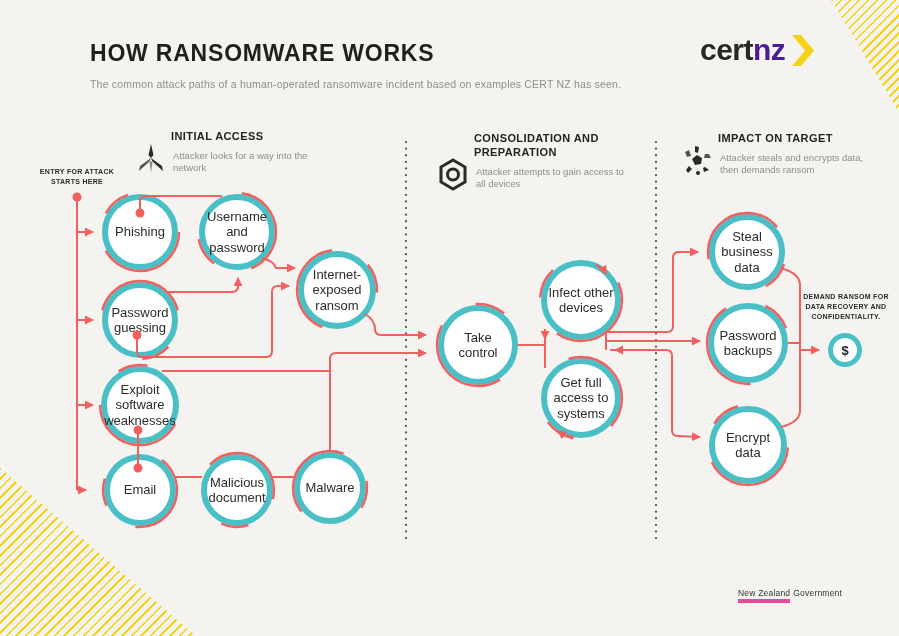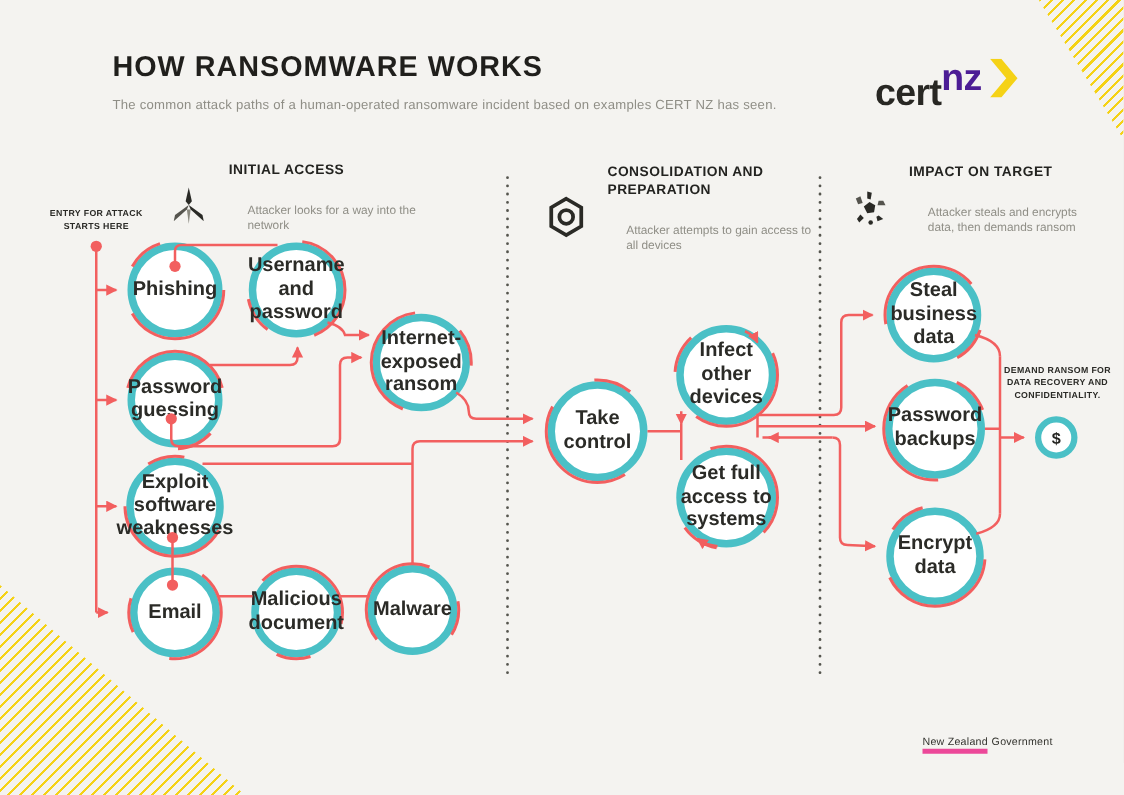--- a/index.html
+++ b/index.html
@@ -14,46 +14,46 @@
   .stripes-bl{left:0;bottom:0;width:196px;height:168px;
     background:repeating-linear-gradient(135deg,#f5d216 0 1.8px,transparent 1.8px 6.8px);
     clip-path:polygon(0 0,100% 100%,0 100%);}
 
   
   .title{position:absolute;left:90px;top:40px;font-size:23px;font-weight:800;
     letter-spacing:.8px;color:#201f1c;}
   .subtitle{position:absolute;left:90px;top:78px;font-size:10.5px;color:#8f8e86;letter-spacing:.2px;}
 
   .logo{position:absolute;left:700px;top:33px;display:flex;align-items:center;}
-  .logo .cert{font-size:30px;font-weight:700;color:#282723;letter-spacing:-.5px;margin-top:25px;}
+  .logo .cert{font-size:30px;font-weight:700;color:#282723;letter-spacing:-.5px;}
   .logo .nz{font-size:30px;font-weight:700;color:#4c1d95;letter-spacing:-.5px;}
   .logo svg{margin-left:7px;}
 
   
-  .section{position:absolute;display:flex;gap:17px;align-items:center;}
+  .section{position:absolute;display:flex;gap:5px;align-items:flex-end;}
   .section .txt{display:flex;flex-direction:column;}
   .section h2{margin:2px 0 4px 0;font-size:11px;font-weight:800;letter-spacing:.4px;
     color:#232320;max-width:135px;line-height:1.25;}
-  .section p{margin:15px;font-size:9.5px;color:#8f8e86;line-height:1.3;max-width:158px;}
+  .section p{margin:2px;font-size:9.5px;color:#8f8e86;line-height:1.3;max-width:158px;}
   #section-1{left:136px;top:128px;}
   #section-2{left:437px;top:130px;}
   #section-3{left:681px;top:130px;}
 
   
   .annot{position:absolute;font-size:7px;font-weight:800;color:#2a2a26;
     text-align:center;letter-spacing:.3px;line-height:1.4;}
   #entry-label{left:38px;top:167px;width:78px;}
   #demand-label{left:799px;top:292px;width:94px;}
 
   
   #nodes{position:absolute;inset:0;}
   .node{position:absolute;}
   .node svg{position:absolute;left:0;top:0;overflow:visible;}
   .node-label{position:absolute;inset:0;display:flex;align-items:center;justify-content:center;
-    text-align:center;white-space:pre-line;font-size:16px;font-weight:700;
+    text-align:center;white-space:pre-line;font-size:13px;font-weight:400;
     color:#2b2b27;line-height:1.18;}
   #edges{position:absolute;inset:0;pointer-events:none;}
 
   
   .money{position:absolute;left:828px;top:333px;width:34px;height:34px;border-radius:50%;
     background:#fff;border:5px solid #4ac0c6;box-sizing:border-box;
     display:flex;align-items:center;justify-content:center;
     font-size:13px;font-weight:800;color:#232320;}
 
   

